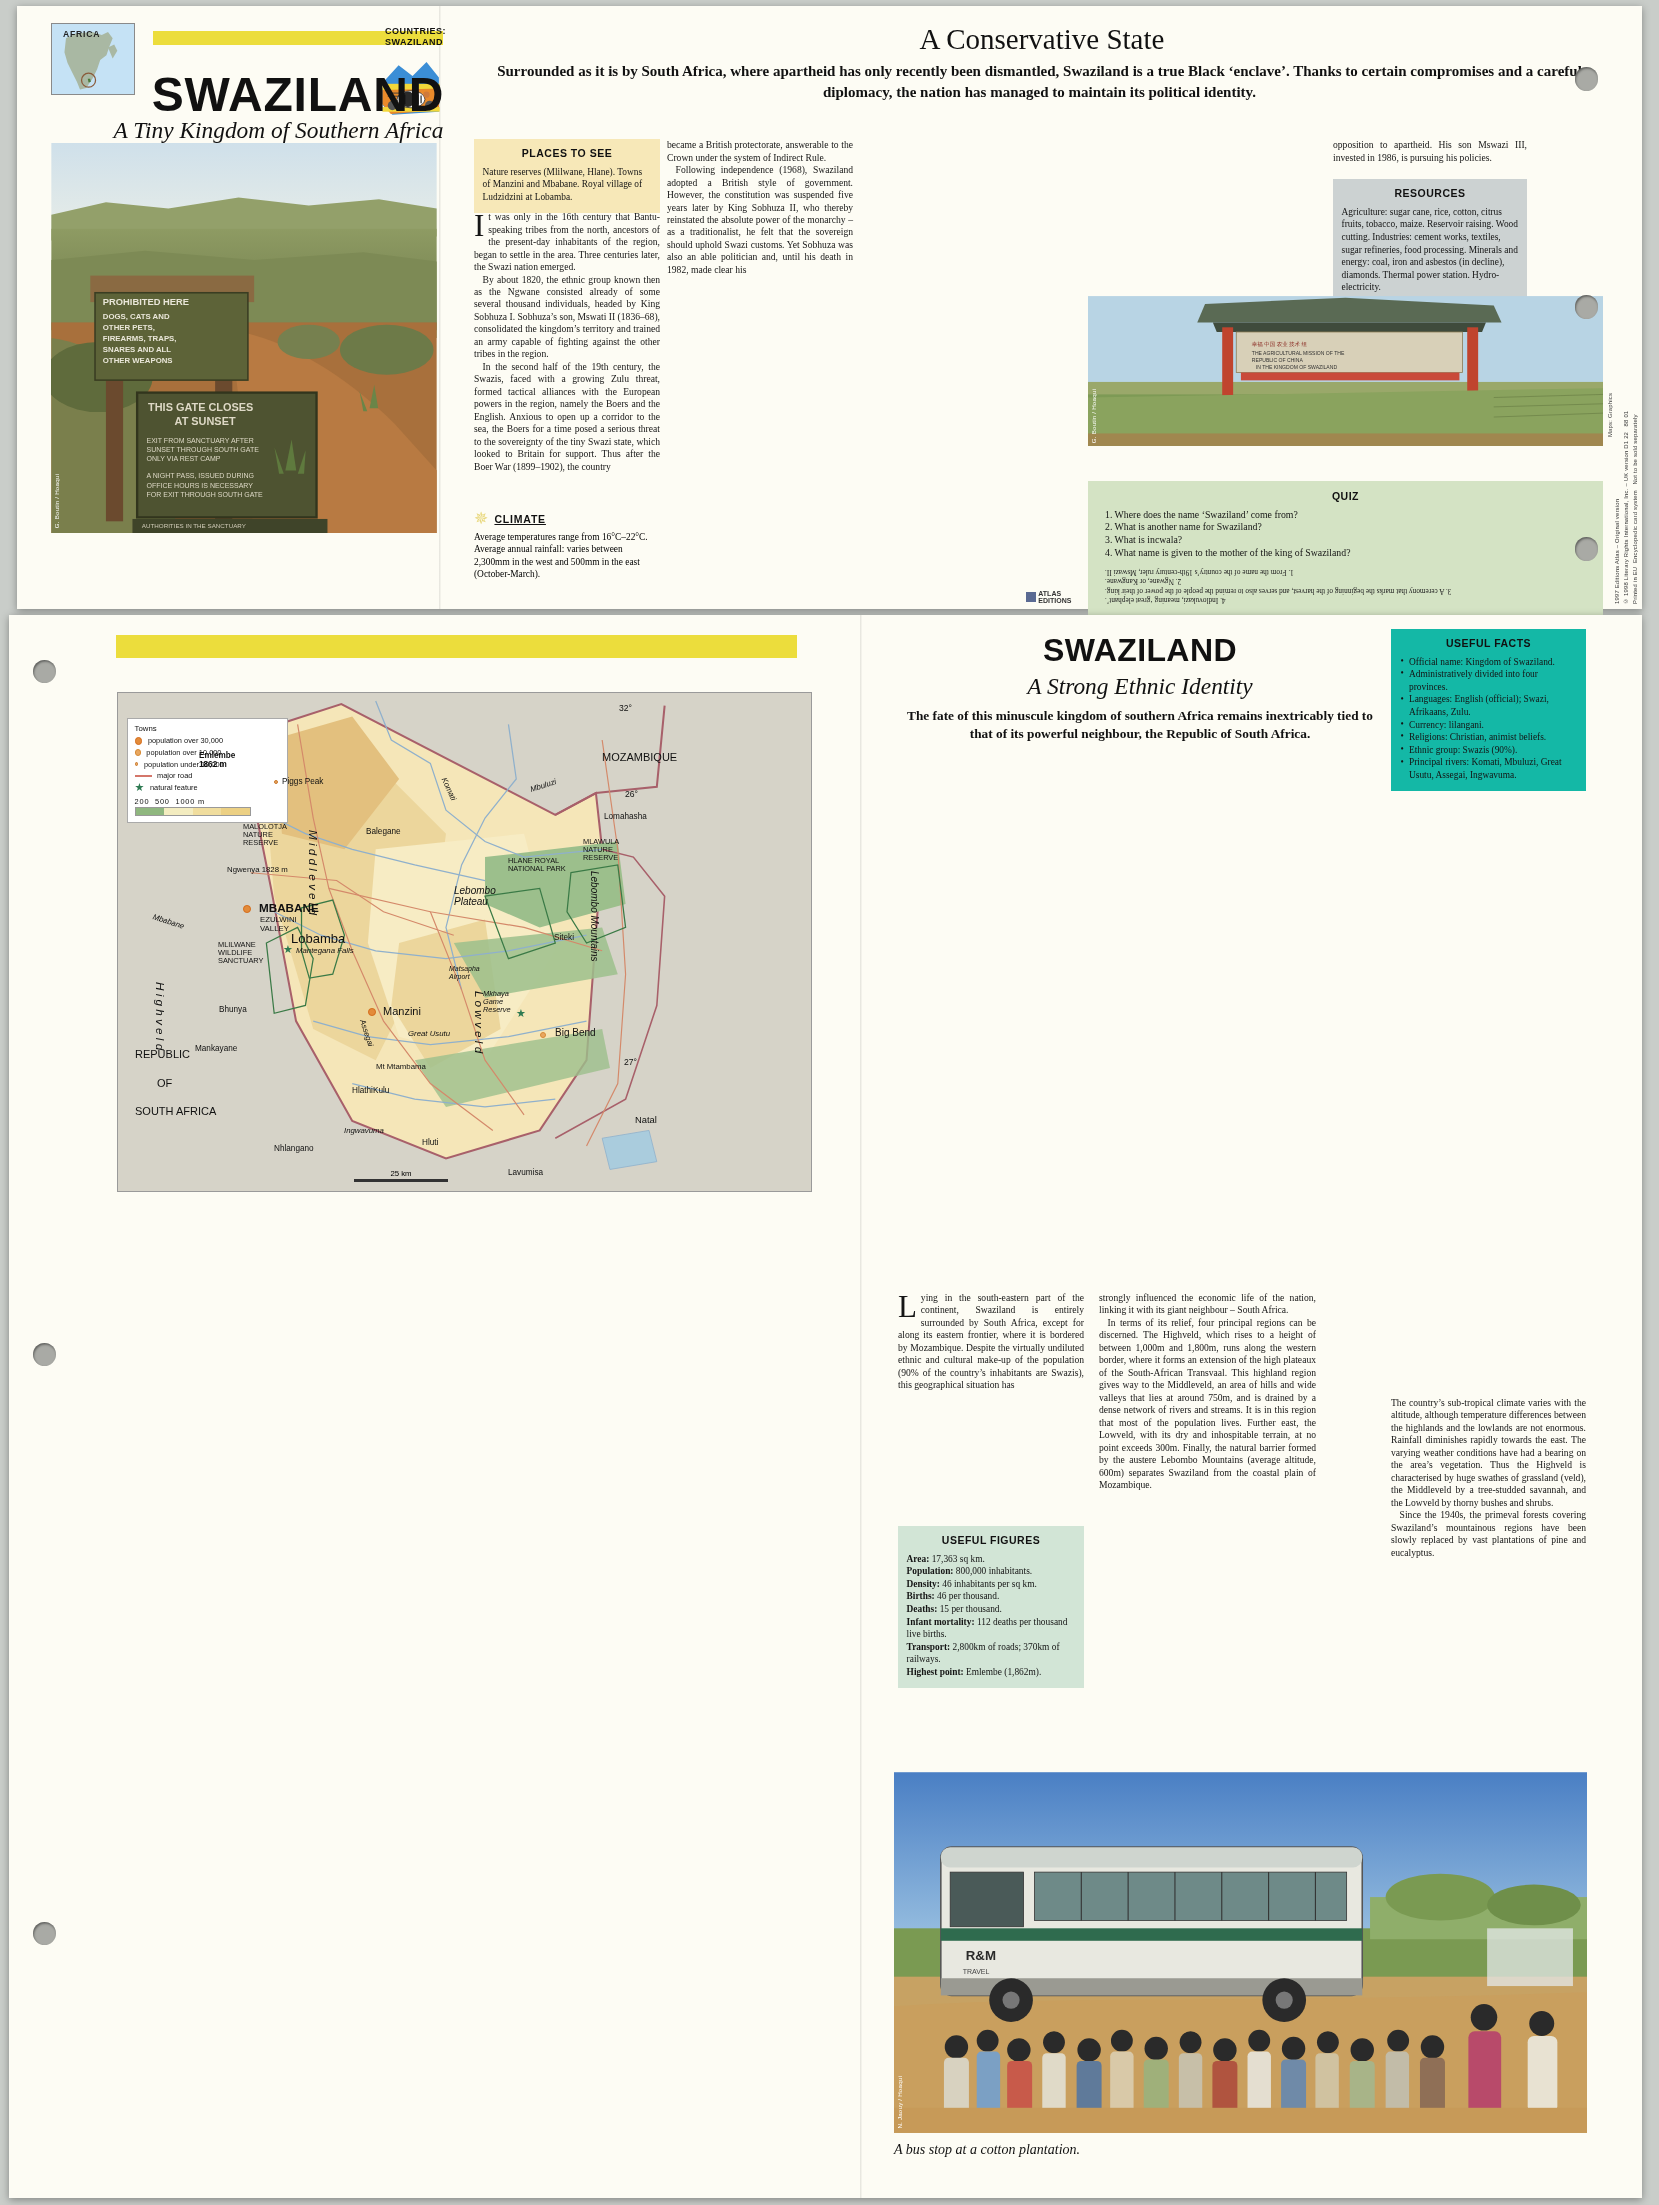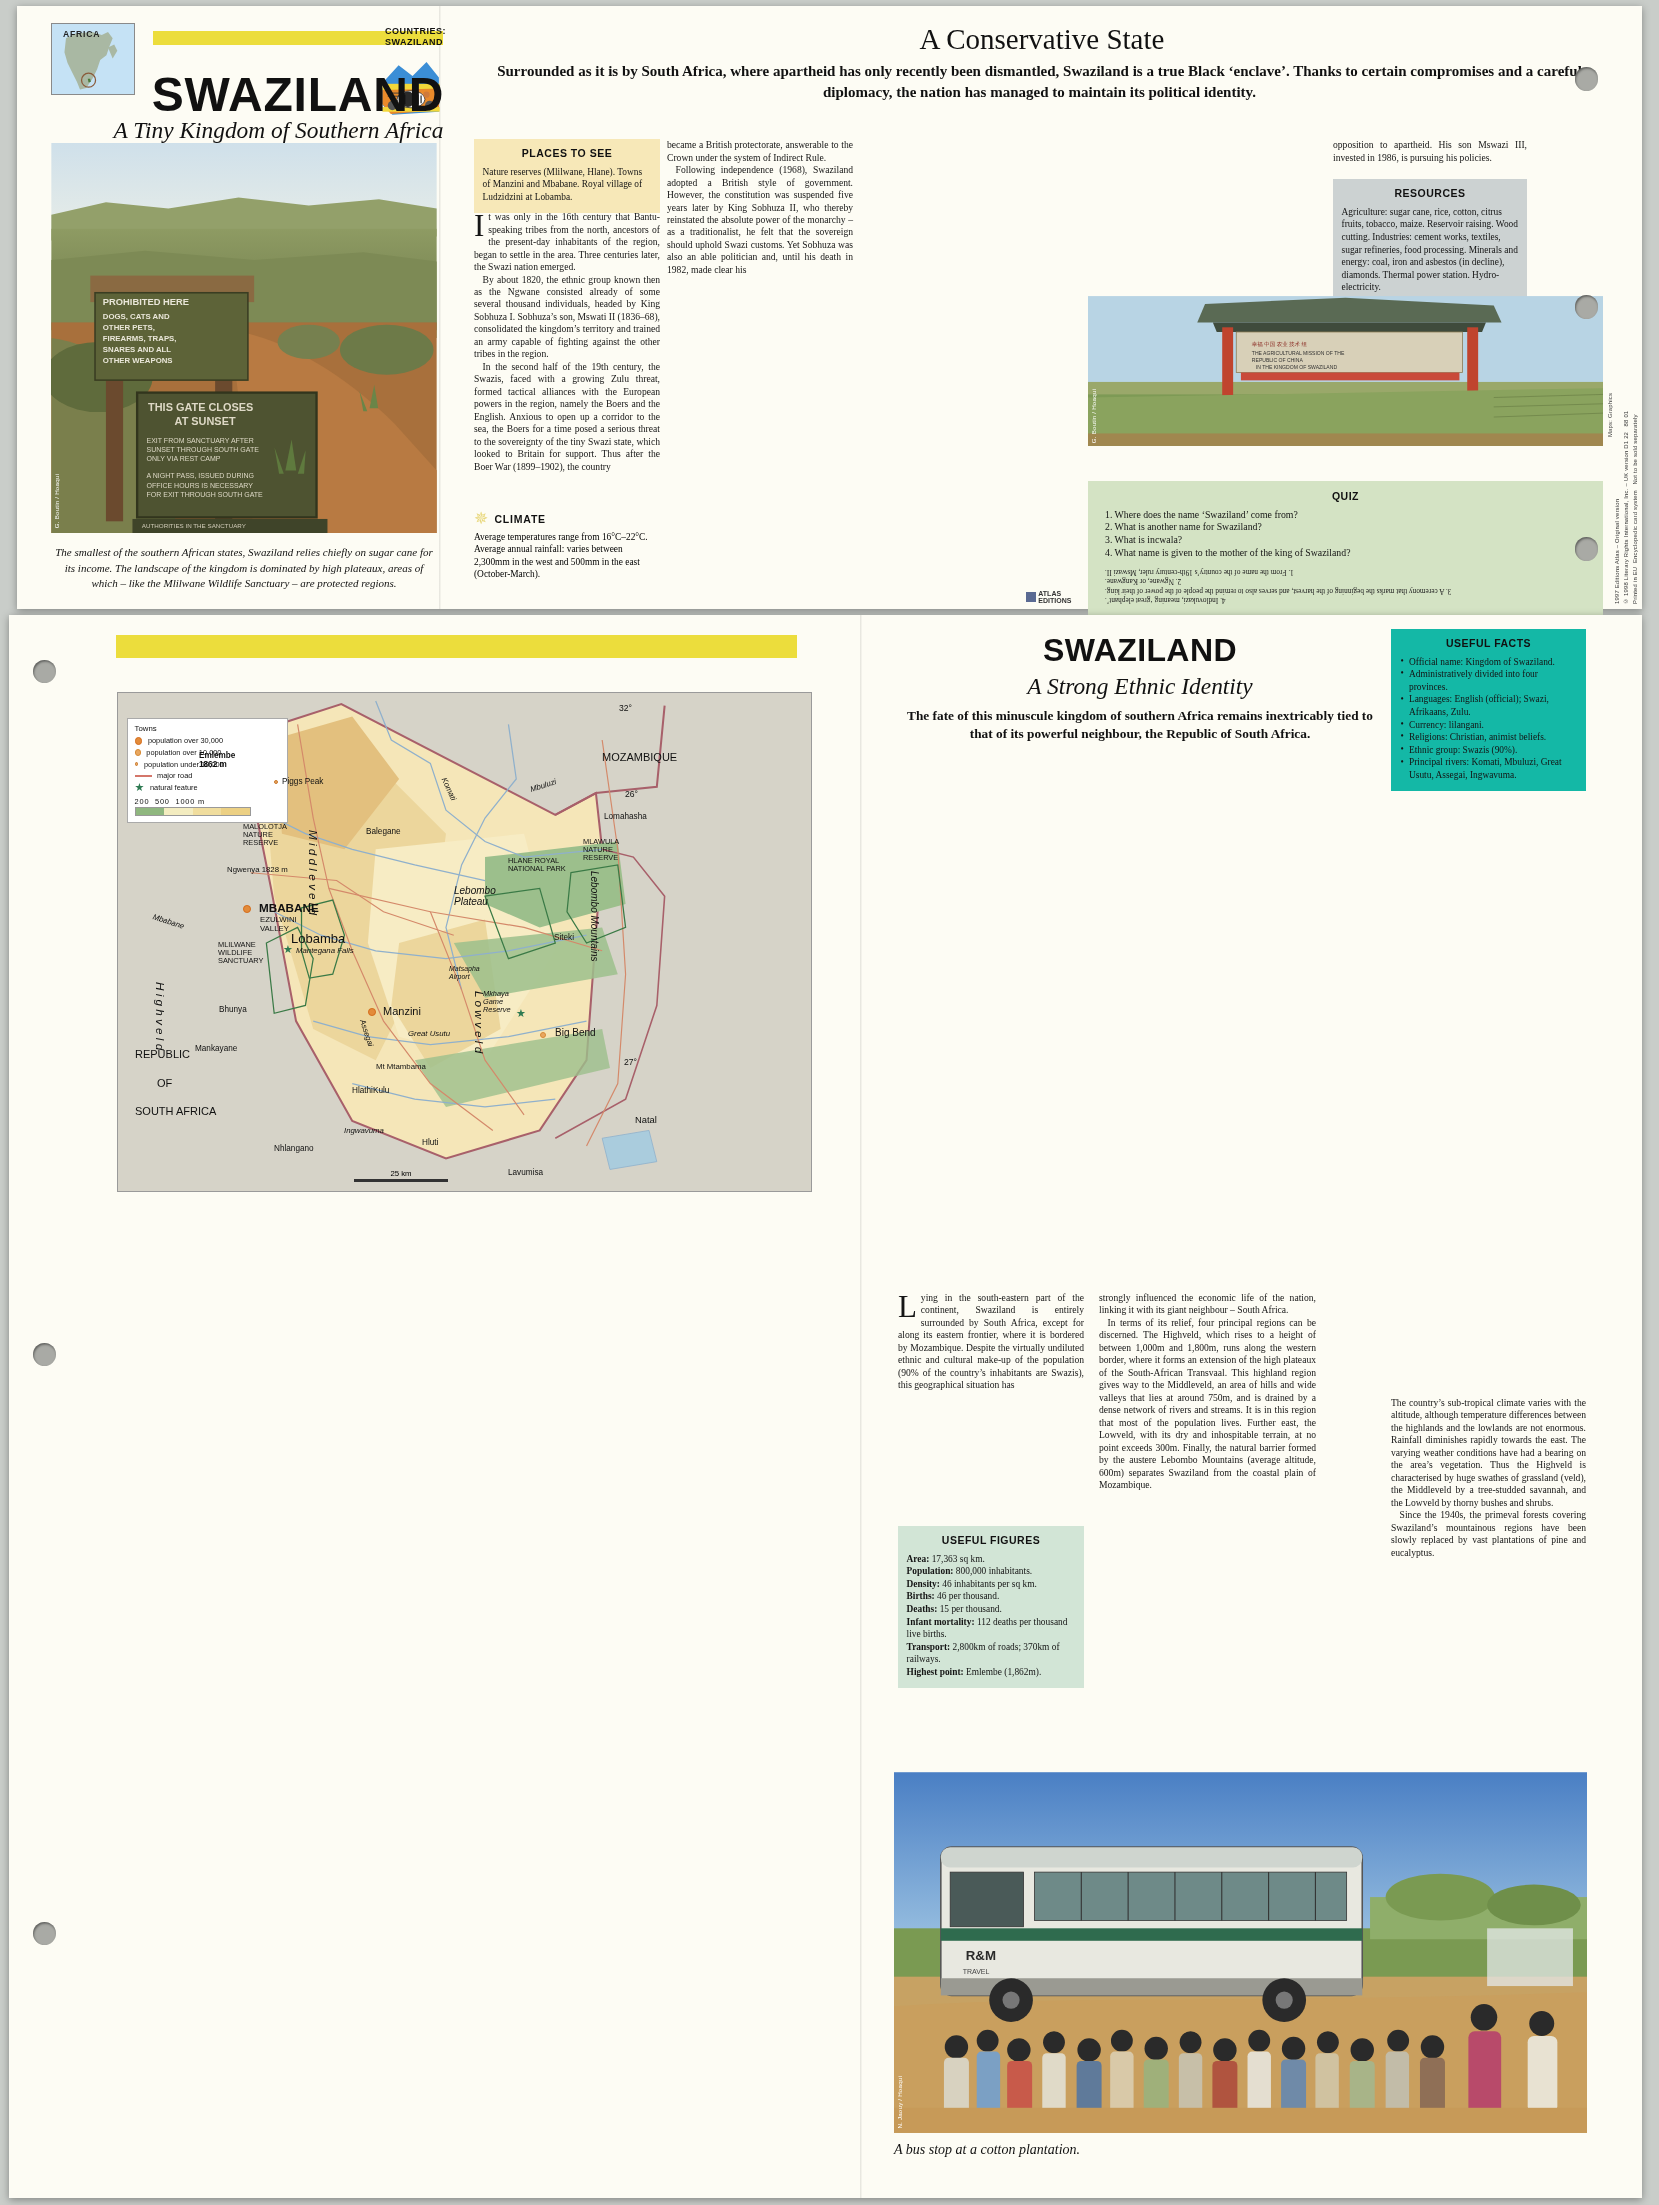--- a/index.html
+++ b/index.html
@@ -115,21 +115,21 @@
   .box-mint  { background: #d2e5d6; }
 
   .infobox ul { list-style: none; }
   .infobox li { padding-left: 9.4px; position: relative; }
   .infobox li::before {
     content: "•"; position: absolute; left: 0.8px; top: -0.8px;
   }
 
   .section-head {
     font-family: "Liberation Sans", sans-serif; font-weight: bold;
-    font-size: 10.5px; letter-spacing: 0.8px; color: #111;
+    font-size: 10.5px; letter-spacing: 0.8px; color: #111; text-decoration: underline;
   }
   .star-glyph { color: #e8d77a; font-size: 17px; line-height: 1; }
 
   .quiz-q { font-size: 9.8px; line-height: 1.30; }
   .quiz-a {
     transform: rotate(180deg); font-size: 7.3px; line-height: 1.30;
     text-align: right; margin-top: 7.8px; color: #222;
   }
 
   .copyright-v {
@@ -316,21 +316,20 @@
           <path d="M316 424 l10 -30 l-2 30 z"></path>
         </g>
         <g fill="#6a8548">
           <path d="M408 340 l6 -30 l5 30 z"></path>
             <path d="M400 344 l-5 -26 l10 26 z"></path>
         </g>
       </svg>
       <div class="credit-v" style="left:1.6px; bottom:4.7px;">G. Boutin / Hoaqui</div>
     </div>
 
-    <div class="cap-1">The smallest of the southern African states, Swaziland relies chiefly on sugar cane for its income. The landscape of the kingdom is dominated by high plateaux, areas of which – like the Mlilwane Wildlife Sanctuary – are protected regions.</div>
 
     <div class="head-1">A Conservative State</div>
     <div class="lede-1">Surrounded as it is by South Africa, where apartheid has only recently been dismantled, Swaziland is a true Black ‘enclave’. Thanks to certain compromises and a careful diplomacy, the nation has managed to maintain its political identity.</div>
 
     <div class="infobox box-cream" style="left:457px; top:133px; width:186px;">
       <h4>PLACES TO SEE</h4>
       <div>Nature reserves (Mlilwane, Hlane). Towns of Manzini and Mbabane. Royal village of Ludzidzini at Lobamba.</div>
     </div>
 
     <div class="infobox box-grey" style="left:1316px; top:173px; width:194px;">

